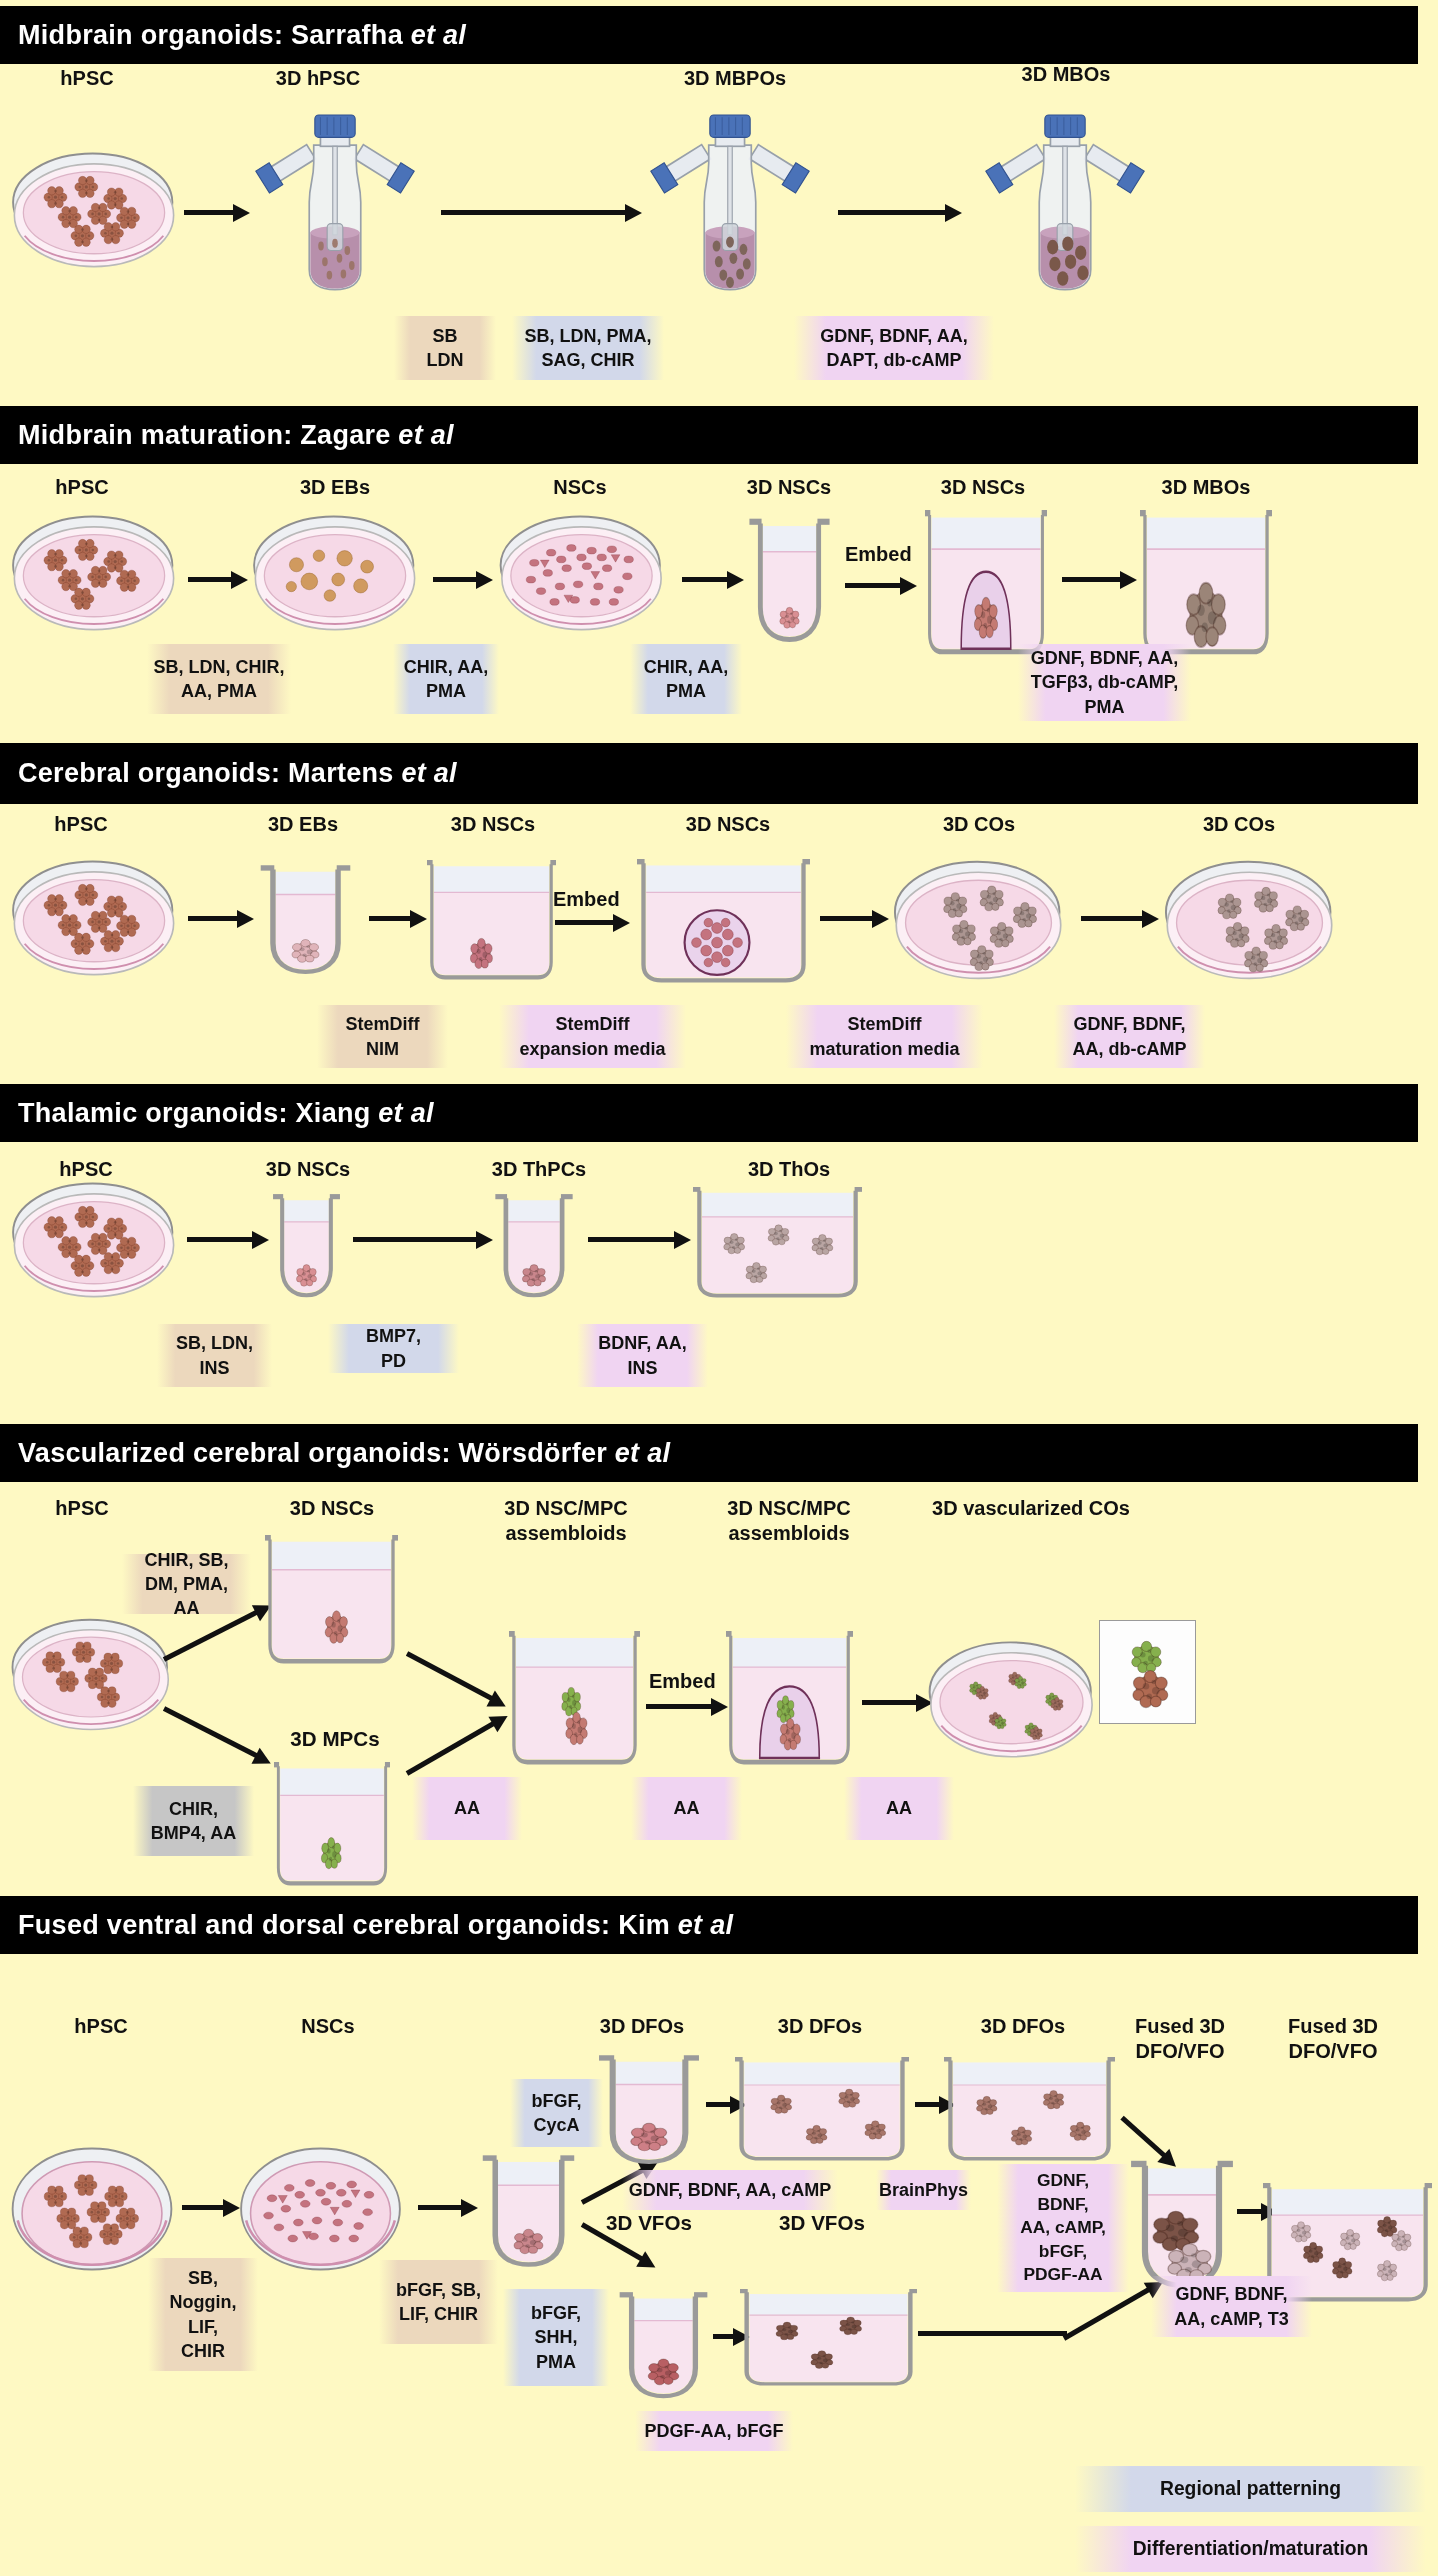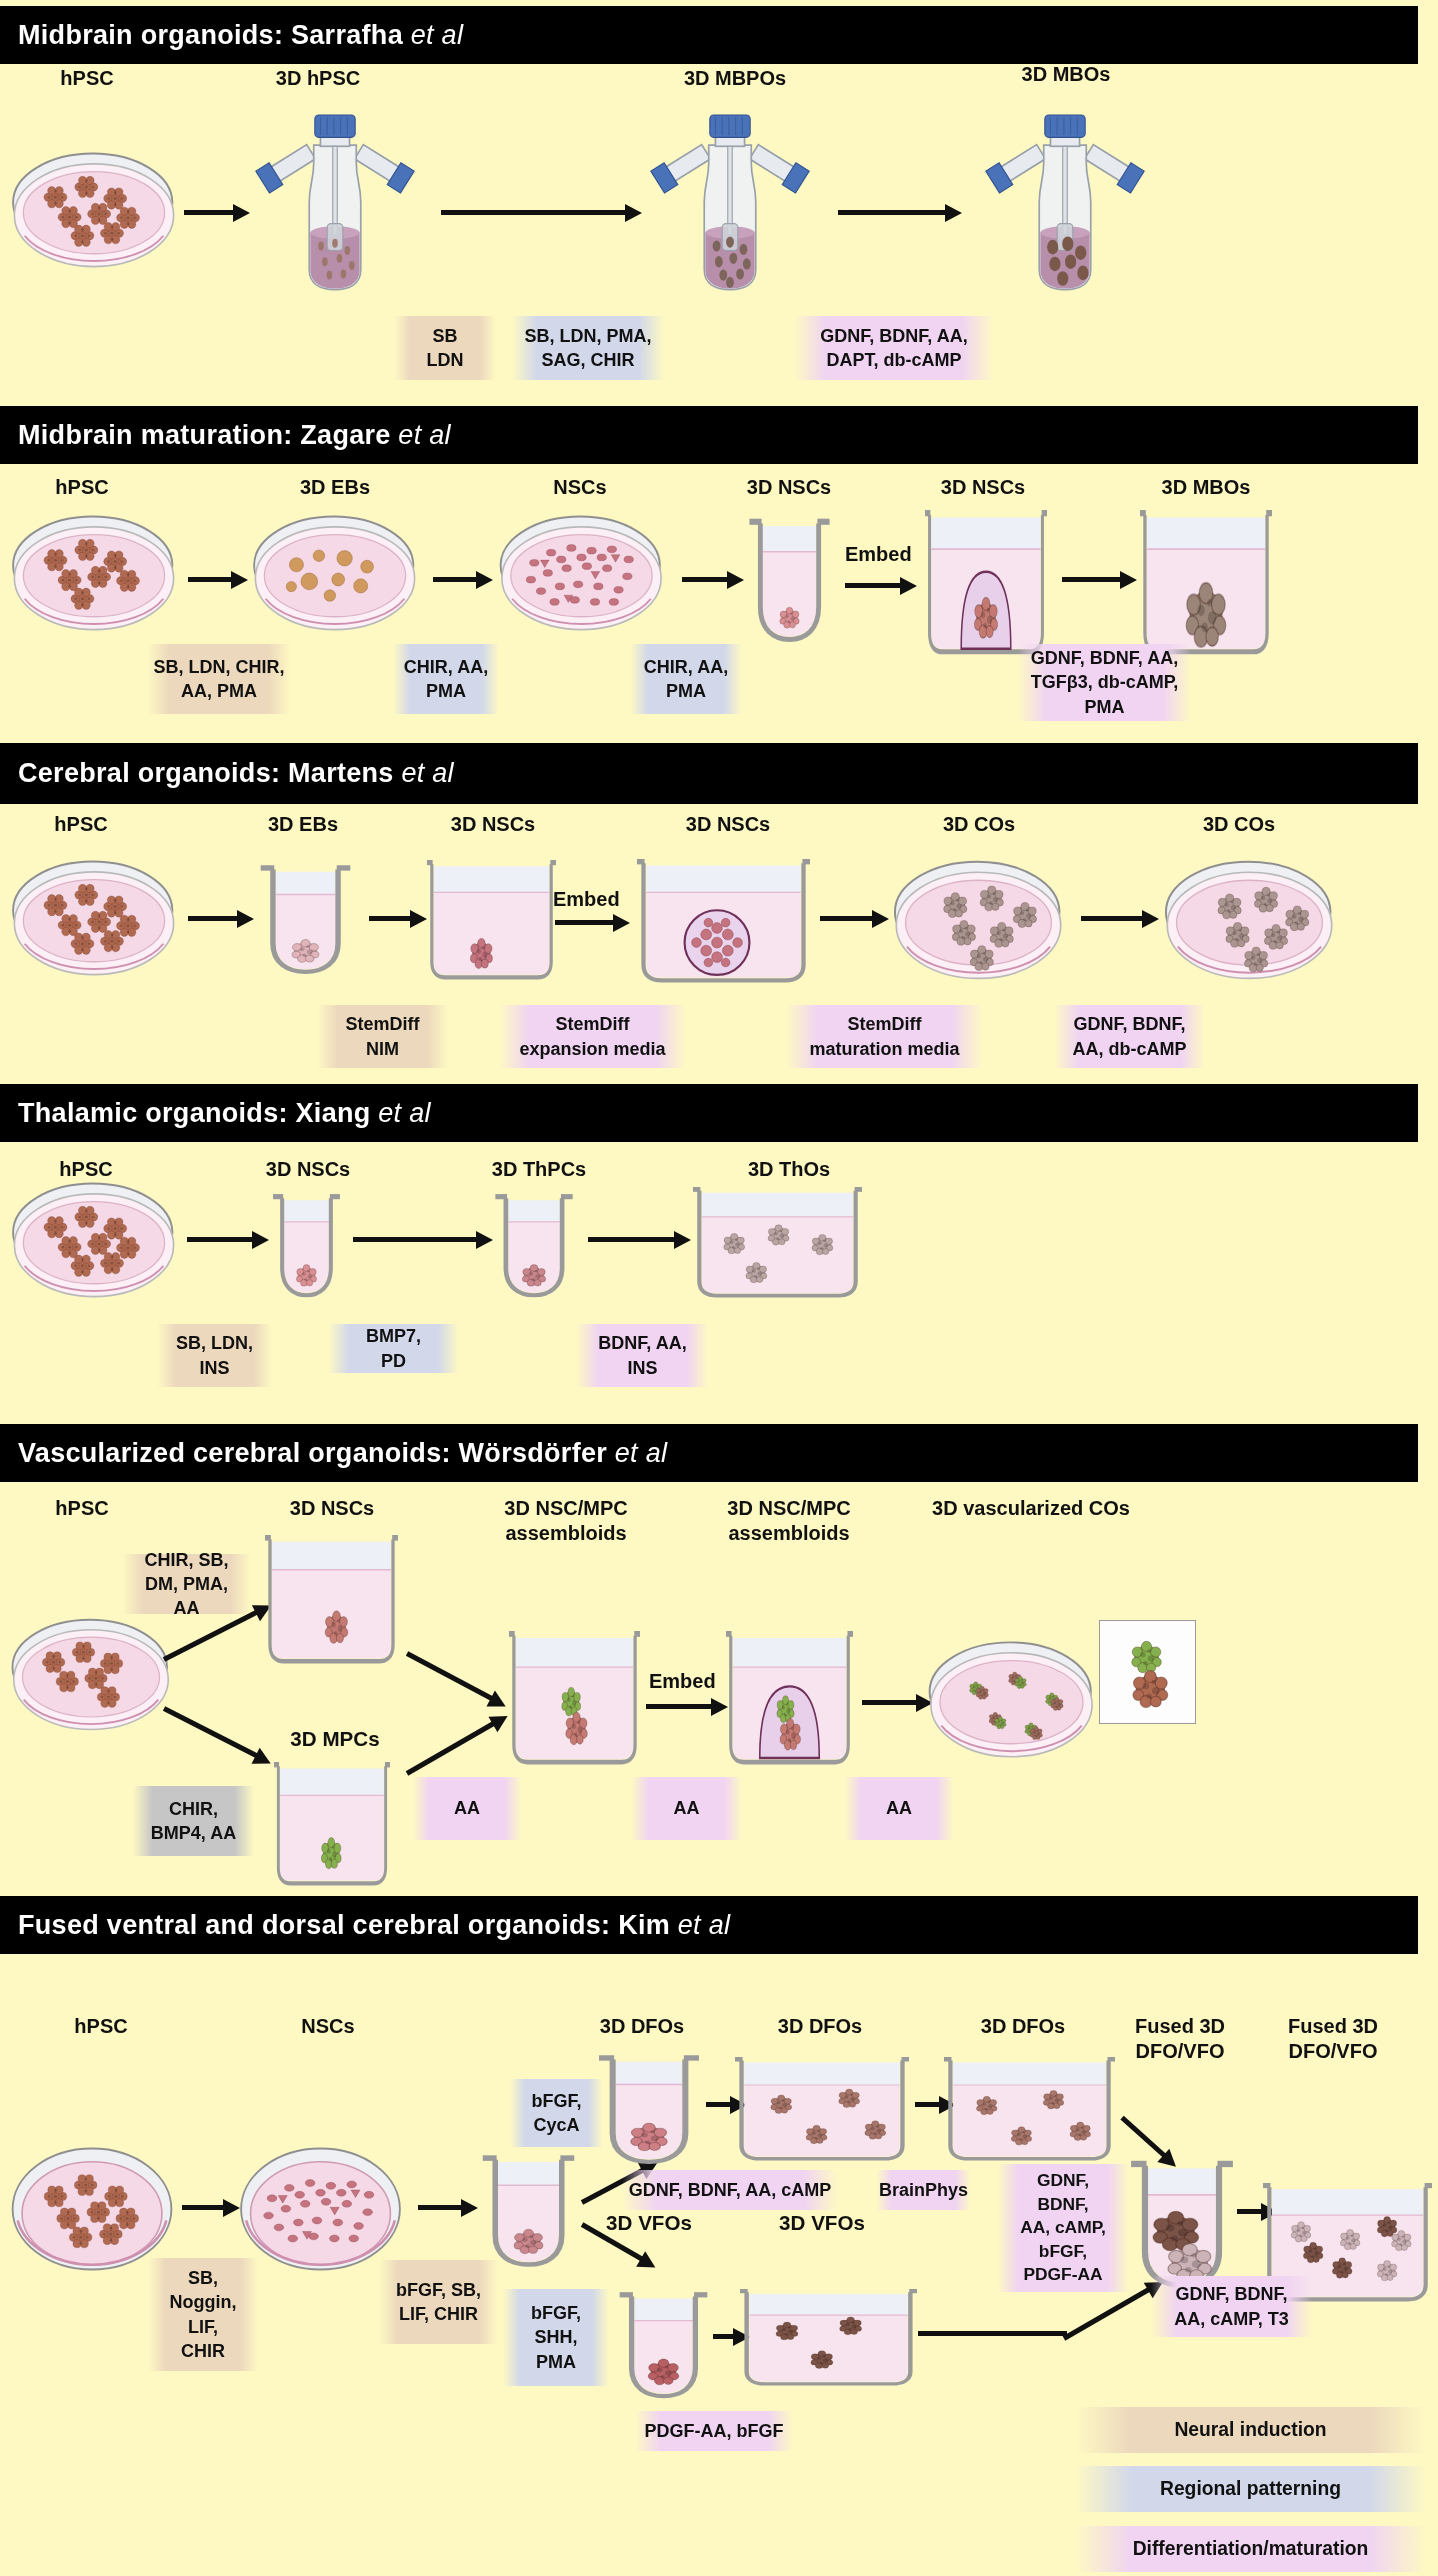--- a/index.html
+++ b/index.html
@@ -1,21 +1,21 @@
 <!DOCTYPE html>
 <html style="font-size:10.3px"><head>
 <meta charset="utf-8">
 <style>
   html,body{margin:0;padding:0;background:#ffffff;}
   .canvas{position:relative;width:1439px;height:2576px;background:#fef9c3;overflow:hidden;
           font-family:"Liberation Sans", sans-serif;color:#111;}
   .hdr{position:absolute;left:0;width:1418px;height:58px;background:#000;color:#fff;
        display:flex;align-items:center;padding-left:18px;box-sizing:border-box;
        font-size:27px;font-weight:bold;letter-spacing:0.3px;}
-  .hdr i{margin-left:7.7px;font-weight:normal;}
+  .hdr i{margin-left:7.7px;font-weight:bold;}
   .stage{position:absolute;transform:translateX(-50%);text-align:center;font-size:20px;
          font-weight:bold;white-space:pre-line;line-height:1.25;}
   .blabel{position:absolute;transform:translateX(-50%);text-align:right;font-size:20.6px;
          font-weight:bold;white-space:pre-line;}
   .embed{position:absolute;font-size:20px;font-weight:bold;}
   .box{position:absolute;display:flex;align-items:center;justify-content:center;
        text-align:center;font-size:18px;font-weight:bold;line-height:1.35;
        white-space:pre-line;box-sizing:border-box;padding:3.9px;}
   .tan {background:linear-gradient(90deg,rgba(236,216,189,0) 0%,#ecd8bd 16%,#ecd8bd 84%,rgba(236,216,189,0) 100%);}
   .blue{background:linear-gradient(90deg,rgba(210,216,234,0) 0%,#d2d8ea 16%,#d2d8ea 84%,rgba(210,216,234,0) 100%);}
@@ -645,18 +645,17 @@
 CHIR</div>
 <div class="box tan" style="left:379px;top:2260px;width:119px;height:84px">bFGF, SB,
 LIF, CHIR</div>
 <div class="box blue" style="left:503px;top:2289px;width:106px;height:97px">bFGF,
 SHH,
 PMA</div>
 <div class="box pink" style="left:635px;top:2411px;width:158px;height:40px">PDGF-AA, bFGF</div>
 <div class="box pink" style="left:1151px;top:2276px;width:161px;height:61px">GDNF, BDNF,
 AA, cAMP, T3</div>
 
-<div class="leg tan" style="top:2407px">Neural induction</div>
 <div class="leg blue" style="top:2466px">Regional patterning</div>
 <div class="leg pink" style="top:2526px">Differentiation/maturation</div>
 
 </div>
 
 
 </body></html>

